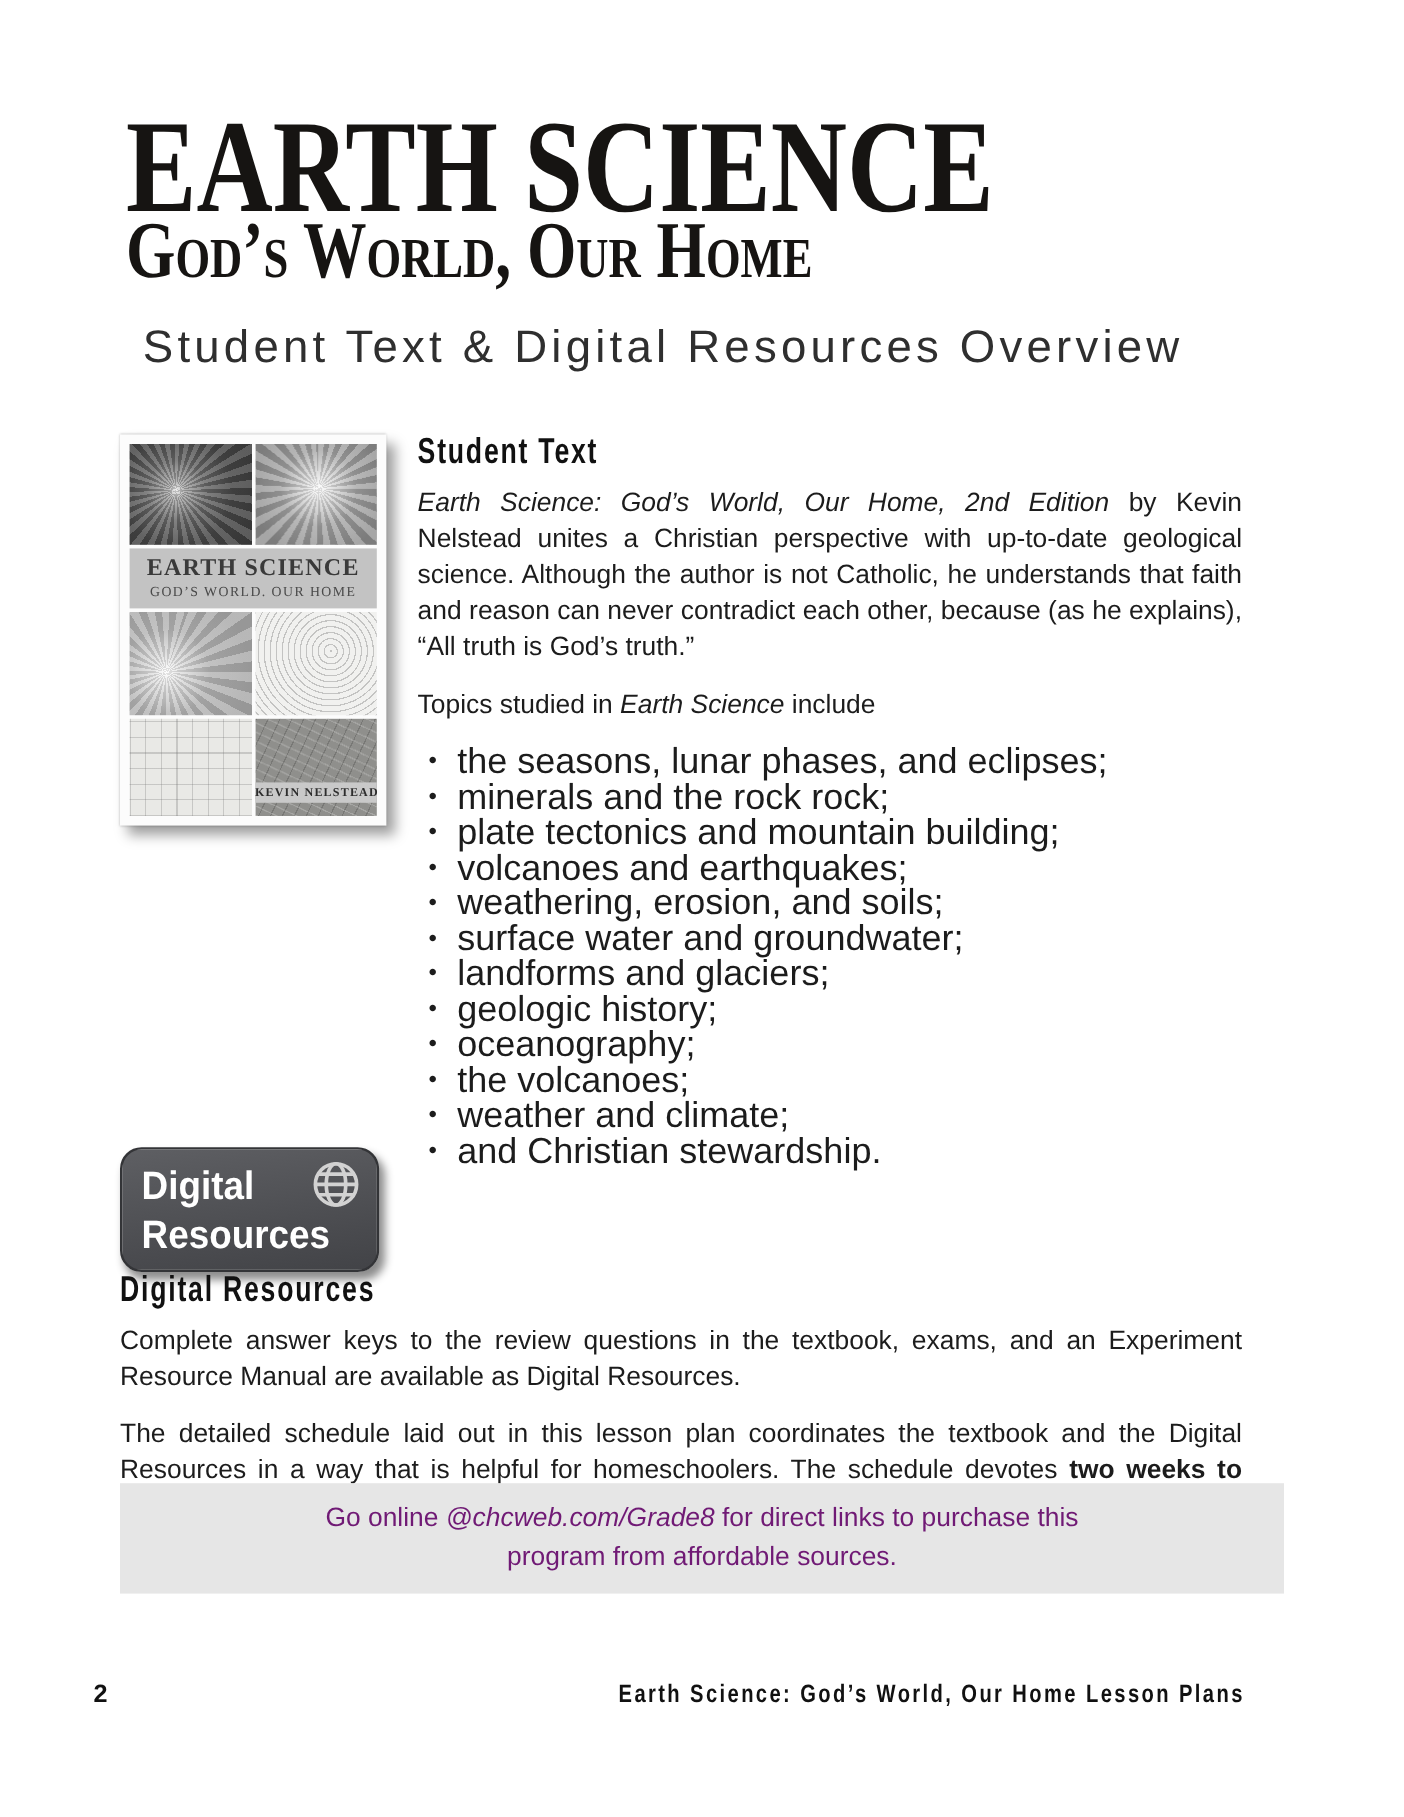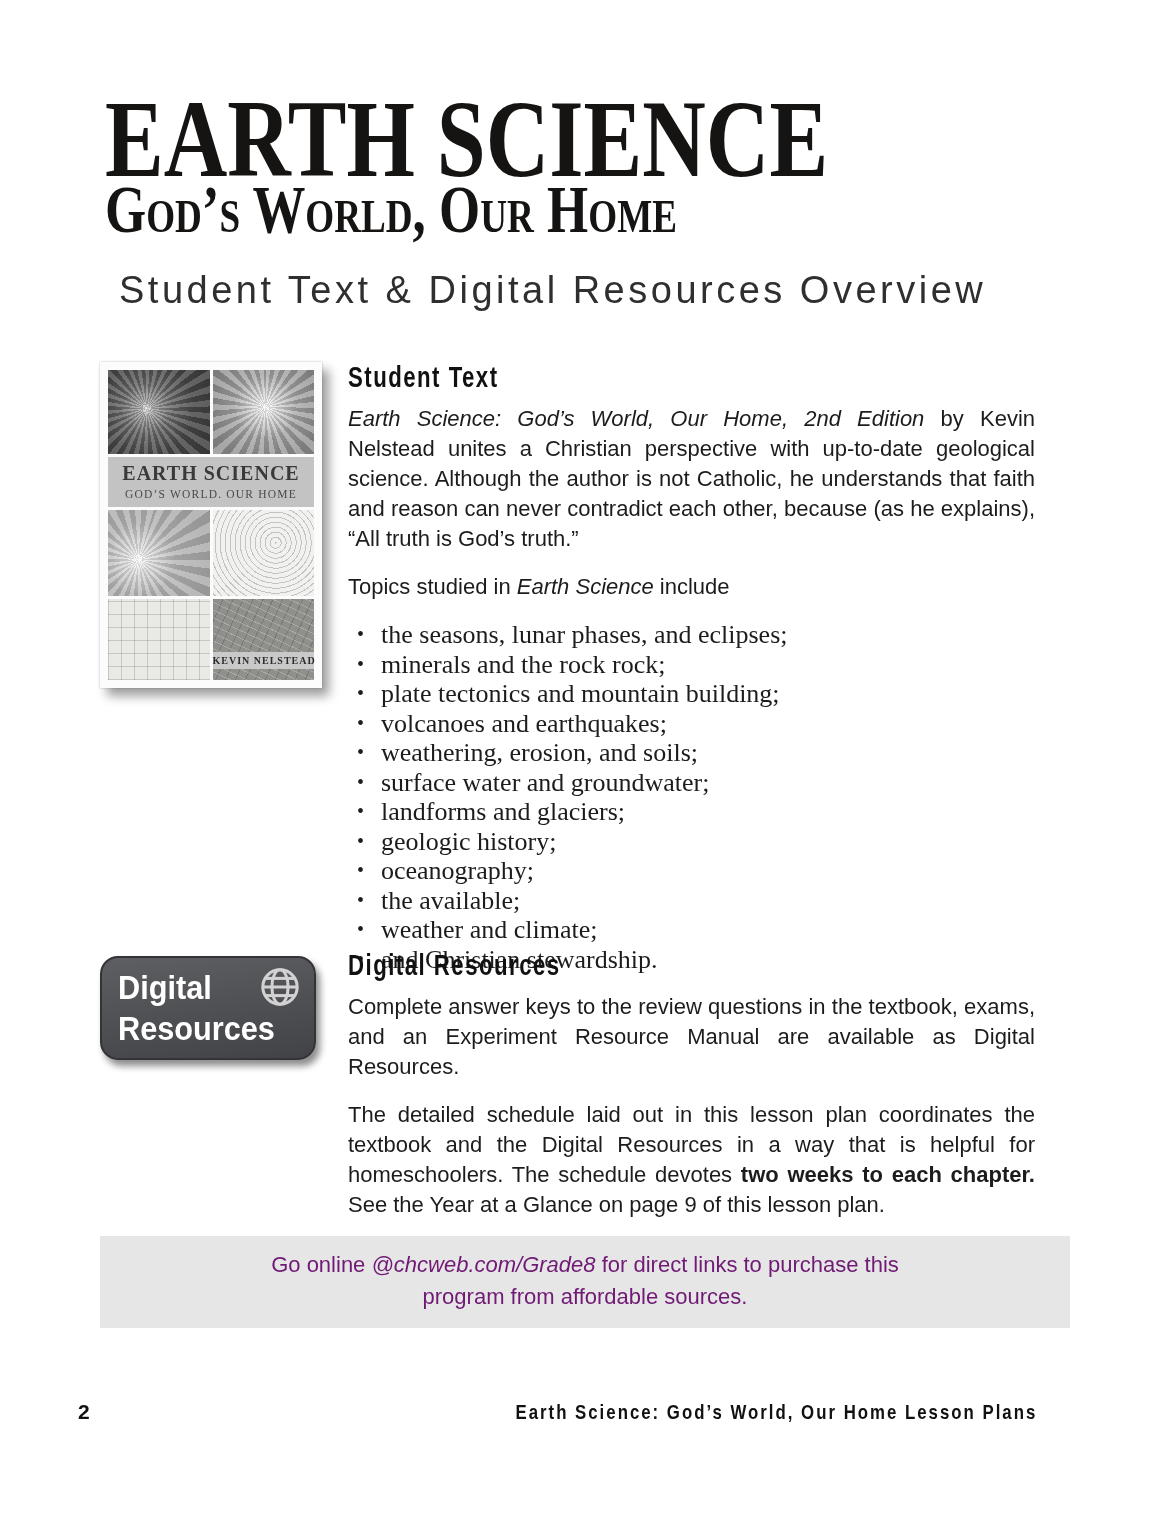--- a/index.html
+++ b/index.html
@@ -43,21 +43,21 @@
     position:absolute; left:119px; top:270px;
     font-size:38px; line-height:1.1;
     letter-spacing:3.5px;
     color:#2f2f2f;
     white-space:nowrap;
   }
 
   
   .row { position:absolute; left:100px; width:935px; display:flex; }
   .row1 { top:362px; }
-  .row2 { top:950px; }
+  .row2 { top:950px;flex-direction:column; }
   .left-col { width:248px; flex:none; }
   .right-col { flex:1; }
 
   
   .book-cover {
     width:222px;
     background:#fcfcfc;
     padding:8px;
     box-shadow: 7px 8px 10px rgba(0,0,0,0.38), 0 0 2px rgba(0,0,0,0.25);
     display:grid;
@@ -135,21 +135,21 @@
   .body-p {
     margin:0 0 18px 0;
     font-size:22px;
     line-height:30px;
     text-align:justify;
     color:#1c1c1c;
   }
   .body-p:last-child { margin-bottom:0; }
   .topics {
     list-style:none; margin:14px 0 0 0; padding:0;
-    font-size:26px; line-height:29.5px;font-family:Liberation Serif, serif;
+    font-size:30px; line-height:29.5px;
   }
   .topics li { position:relative; padding-left:33px; }
   .topics li::before {
     content:"\2022";
     position:absolute; left:9px; top:0;
     font-size:20px;
   }
 
   
   .badge {
@@ -233,21 +233,21 @@
       <ul class="topics">
         <li>the seasons, lunar phases, and eclipses;</li>
         <li>minerals and the rock rock;</li>
         <li>plate tectonics and mountain building;</li>
         <li>volcanoes and earthquakes;</li>
         <li>weathering, erosion, and soils;</li>
         <li>surface water and groundwater;</li>
         <li>landforms and glaciers;</li>
         <li>geologic history;</li>
         <li>oceanography;</li>
-        <li>the available;</li>
+        <li>the volcanoes;</li>
         <li>weather and climate;</li>
         <li>and Christian stewardship.</li>
       </ul>
     </div>
   </div>
 
   <div class="row row2">
     <div class="left-col">
       <div class="badge">
         <div class="badge-line1">

